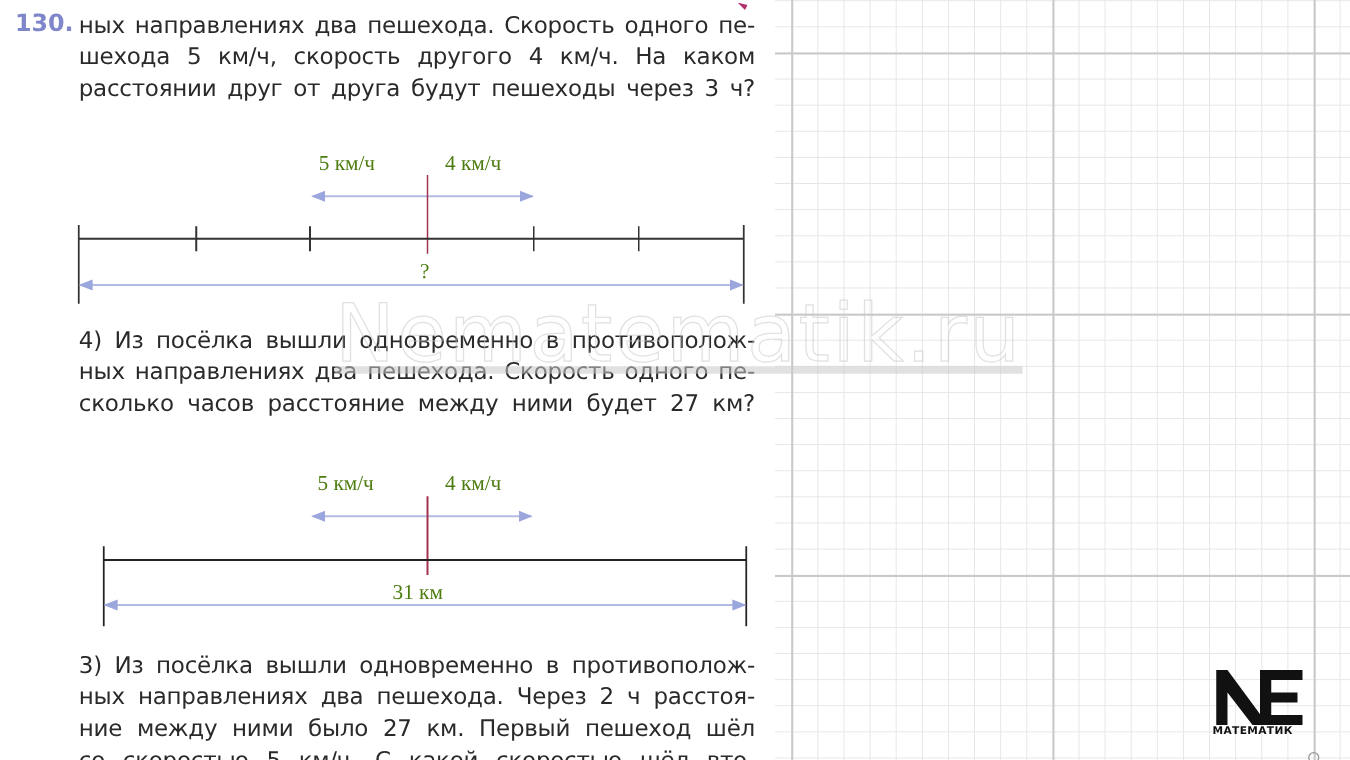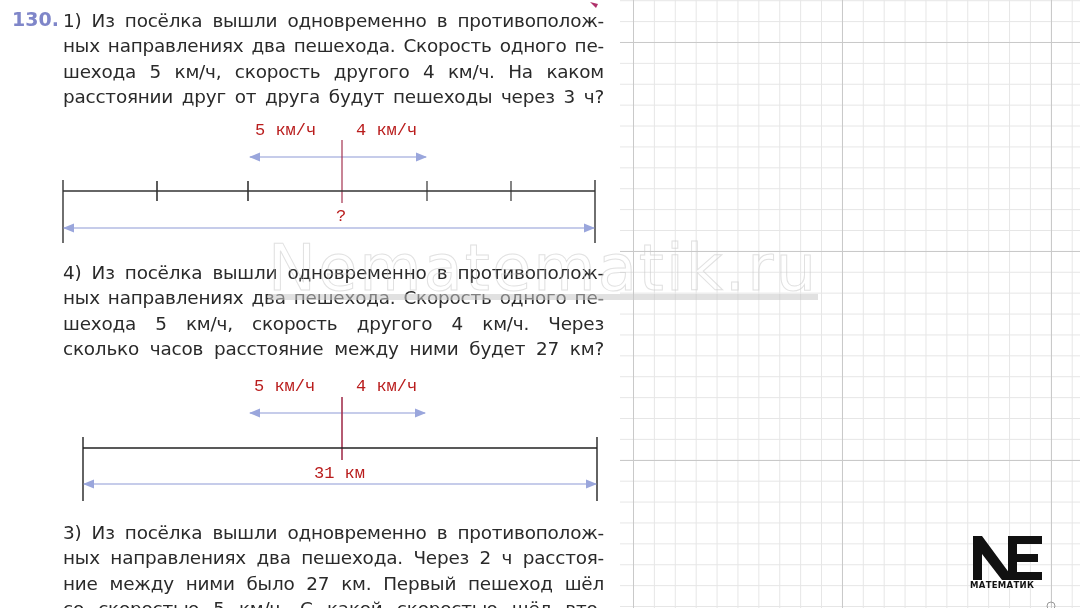--- a/index.html
+++ b/index.html
@@ -27,22 +27,22 @@
   }
   .para {
     position:absolute; left:63px; width:541px;
     font-family:"DejaVu Sans", sans-serif;
     font-size:18.4px; line-height:25.3px; color:#2a2a2a;
     text-align:justify; letter-spacing:-0.2px; word-spacing:2px;
   }
   .para .ln { display:block; text-align:justify; text-align-last:justify; white-space:nowrap; }
   .diagram { position:absolute; left:0; top:0; }
   .lbl {
-    position:absolute; font-family:Liberation Mono, monospace;
-    font-size:17px; color:#b91c1c; white-space:nowrap;
+    position:absolute; font-family:Liberation Serif, serif;
+    font-size:17px; color:#4d7c0f; white-space:nowrap;
   }
   .watermark {
     position:absolute; left:268px; top:231px;
     font-family:"DejaVu Sans", sans-serif; font-size:64px;
     color:transparent; -webkit-text-stroke:1px rgba(200,200,200,0.55);
     letter-spacing:2px; pointer-events:none; white-space:nowrap;text-decoration:underline;
   }
   .logo { position:absolute; left:970px; top:532px; width:75px; height:60px; }
   .logo-text {
     position:absolute; left:970px; top:580px; width:96px;
@@ -52,21 +52,20 @@
   .corner-mark { position:absolute; left:590px; top:2px; width:8px; height:6px; }
   .corner-icon { position:absolute; left:1046px; top:600px; width:10px; height:8px; }
 </style>
 </head>
 <body>
 
 <div class="page">
   <div class="num">130.</div>
 
   <div class="para" style="top:8px;">
-    <span class="ln">1) Из посёлка вышли одновременно в противополож-</span>
     <span class="ln">ных направлениях два пешехода. Скорость одного пе-</span>
     <span class="ln">шехода 5 км/ч, скорость другого 4 км/ч. На каком</span>
     <span class="ln">расстоянии друг от друга будут пешеходы через 3 ч?</span>
   </div>
 
   <svg class="diagram" width="620" height="608" viewBox="0 0 620 608">
     <defs>
       <marker id="ah" viewBox="0 0 10 10" refX="9" refY="5" markerWidth="7" markerHeight="7" orient="auto-start-reverse">
         <path d="M0,1 L10,5 L0,9 Z" fill="#9aa6dc"></path>
       </marker>
@@ -96,21 +95,20 @@
     <line x1="84" y1="484" x2="596" y2="484" stroke="#b3bbe3" stroke-width="1.6" marker-start="url(#ah)" marker-end="url(#ah)"></line>
   </svg>
 
   <span class="lbl" style="left:255px; top:121px;">5 км/ч</span>
   <span class="lbl" style="left:356px; top:121px;">4 км/ч</span>
   <span class="lbl" style="left:336px; top:207px;">?</span>
 
   <div class="para" style="top:260px;">
     <span class="ln">4) Из посёлка вышли одновременно в противополож-</span>
     <span class="ln">ных направлениях два пешехода. Скорость одного пе-</span>
-    <span class="ln">шехода 5 км/ч, скорость другого 4 км/ч. Через</span>
     <span class="ln">сколько часов расстояние между ними будет 27 км?</span>
   </div>
 
   <span class="lbl" style="left:254px; top:377px;">5 км/ч</span>
   <span class="lbl" style="left:356px; top:377px;">4 км/ч</span>
   <span class="lbl" style="left:314px; top:464px;">31 км</span>
 
   <div class="para" style="top:520px;">
     <span class="ln">3) Из посёлка вышли одновременно в противополож-</span>
     <span class="ln">ных направлениях два пешехода. Через 2 ч расстоя-</span>

